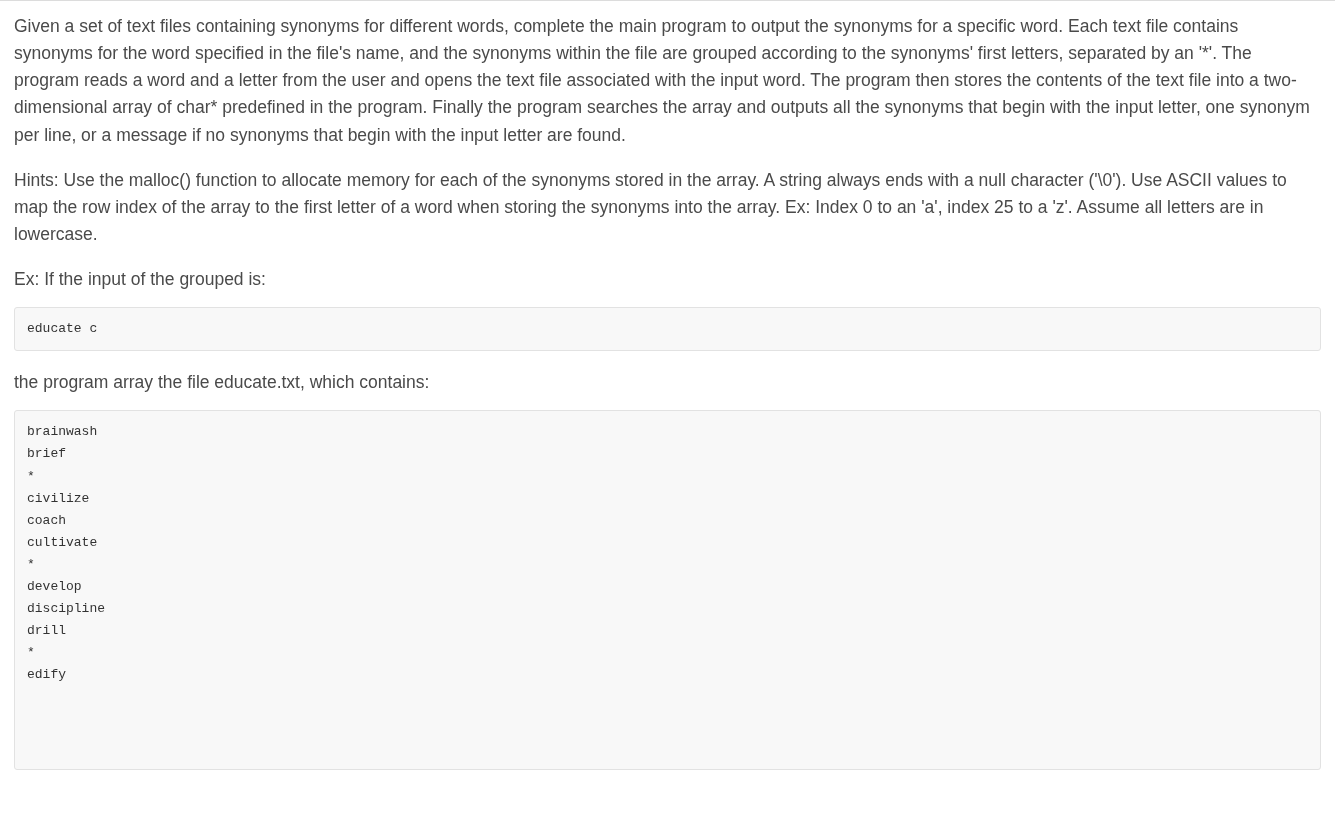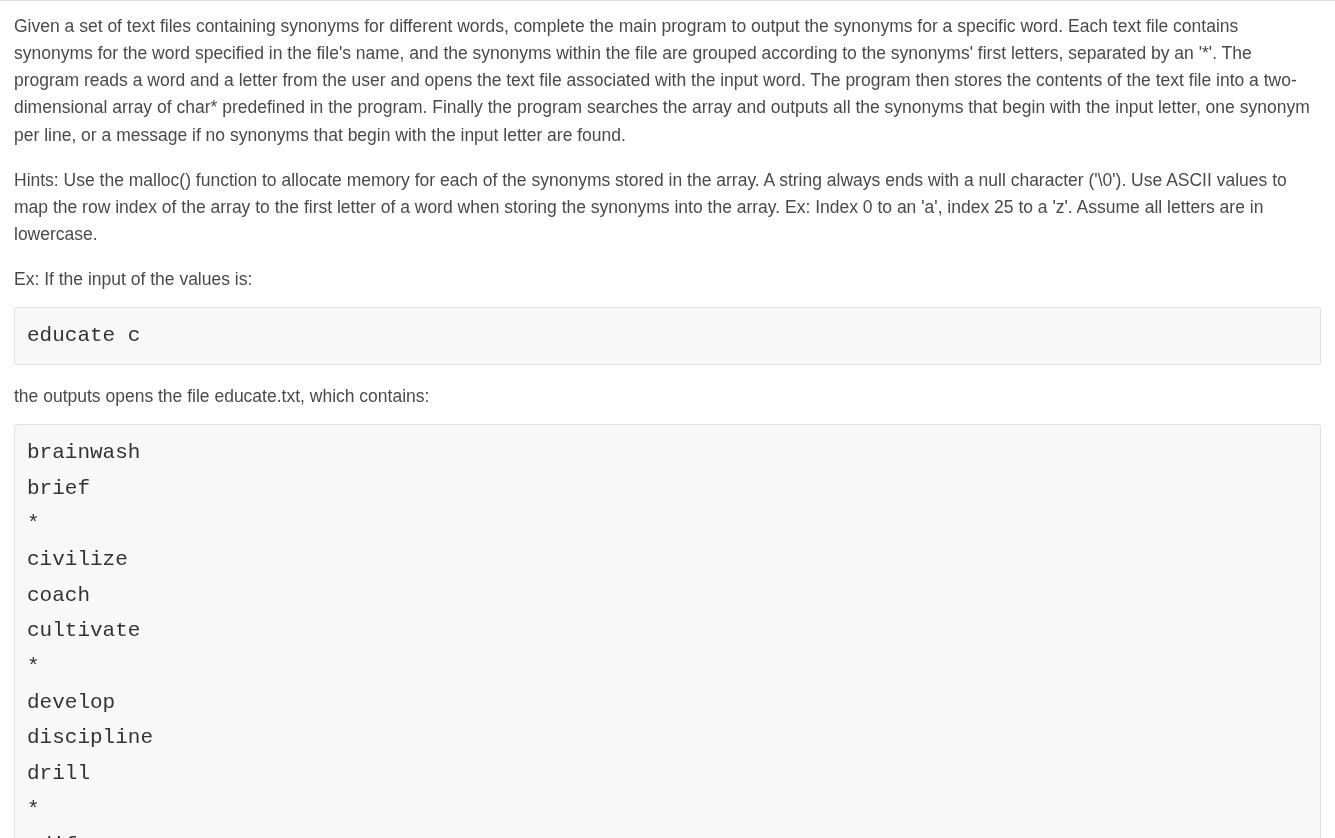--- a/index.html
+++ b/index.html
@@ -25,46 +25,46 @@
   }
   .para-tight {
     margin-bottom: 14px;
   }
   .codeblock {
     border: 1px solid #e2e2e2;
     background: #f8f8f8;
     border-radius: 3px;
     padding: 10px 12px;
     font-family: "Courier New", Courier, monospace;
-    font-size: 21px;
+    font-size: 13px;
     line-height: 1.7;
     color: #333333;
     white-space: pre;
     margin: 0 0 18px 0;
     overflow: hidden;
   }
   .codeblock.tall {
     min-height: 360px;
     margin-bottom: 12px;
   }
 </style>
 </head>
 <body>
 
 <div class="page">
 
   <p class="para">Given a set of text files containing synonyms for different words, complete the main program to output the synonyms for a specific word. Each text file contains synonyms for the word specified in the file's name, and the synonyms within the file are grouped according to the synonyms' first letters, separated by an '*'. The program reads a word and a letter from the user and opens the text file associated with the input word. The program then stores the contents of the text file into a two-dimensional array of char* predefined in the program. Finally the program searches the array and outputs all the synonyms that begin with the input letter, one synonym per line, or a message if no synonyms that begin with the input letter are found.</p>
 
   <p class="para">Hints: Use the malloc() function to allocate memory for each of the synonyms stored in the array. A string always ends with a null character ('\0'). Use ASCII values to map the row index of the array to the first letter of a word when storing the synonyms into the array. Ex: Index 0 to an 'a', index 25 to a 'z'. Assume all letters are in lowercase.</p>
 
-  <p class="para para-tight">Ex: If the input of the values is:</p>
+  <p class="para para-tight">Ex: If the input of the grouped is:</p>
 
   <div class="codeblock">educate c</div>
 
-  <p class="para para-tight">the outputs opens the file educate.txt, which contains:</p>
+  <p class="para para-tight">the program array the file educate.txt, which contains:</p>
 
   <div class="codeblock tall">brainwash
 brief
 *
 civilize
 coach
 cultivate
 *
 develop
 discipline

